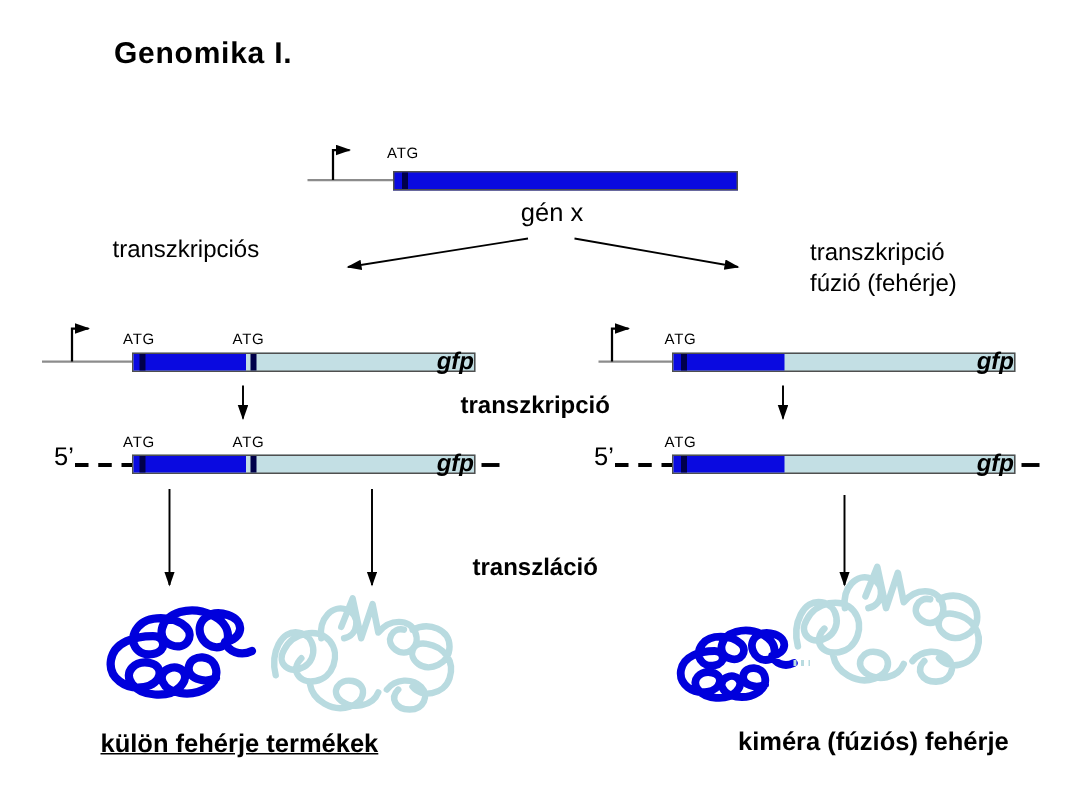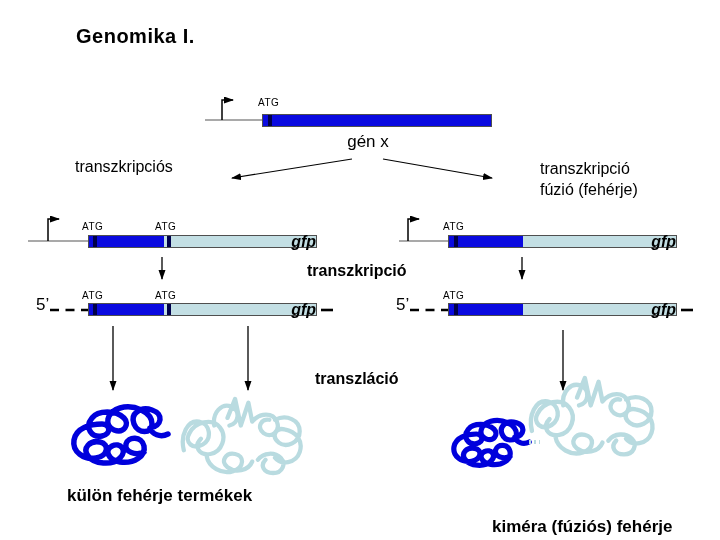--- a/index.html
+++ b/index.html
@@ -128,16 +128,16 @@
   <div class="abs five-prime" style="left:396px;top:295px;">5’</div>
   <div class="abs atg" style="left:443px;top:290px;">ATG</div>
   <div class="bar" style="left:448px;top:303px;width:229px;">
     <div class="blue-seg" style="left:0;width:74px;"></div>
     <div class="stripe" style="left:5px;"></div>
     <div class="gfp-zone" style="left:74px;right:0;">gfp</div>
   </div>
 
   <div class="abs step-label" style="left:315px;top:370px;">transzláció</div>
 
-  <div class="abs product-label" style="left:67px;top:486px;">külön fehérje termékek</div>
-  <div class="abs product-label" style="left:492px;top:485px;margin-top:32px;">kiméra (fúziós) fehérje</div>
+  <div class="abs product-label" style="left:67px;top:486px;text-decoration:underline;">külön fehérje termékek</div>
+  <div class="abs product-label" style="left:492px;top:485px;">kiméra (fúziós) fehérje</div>
 
 </div>
 
 </body></html>

